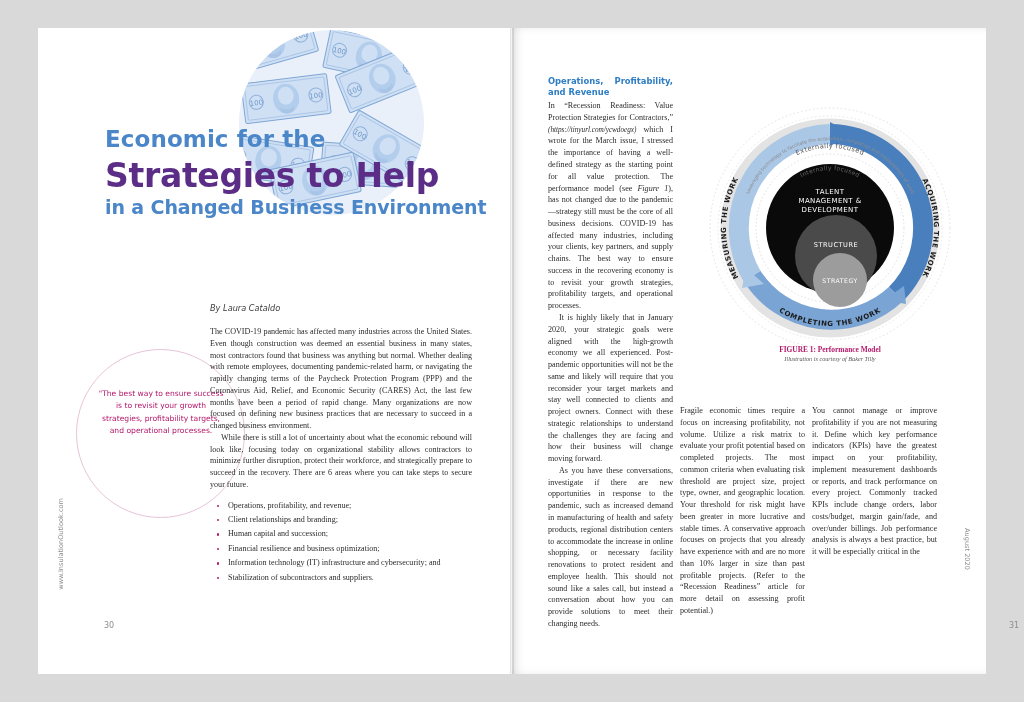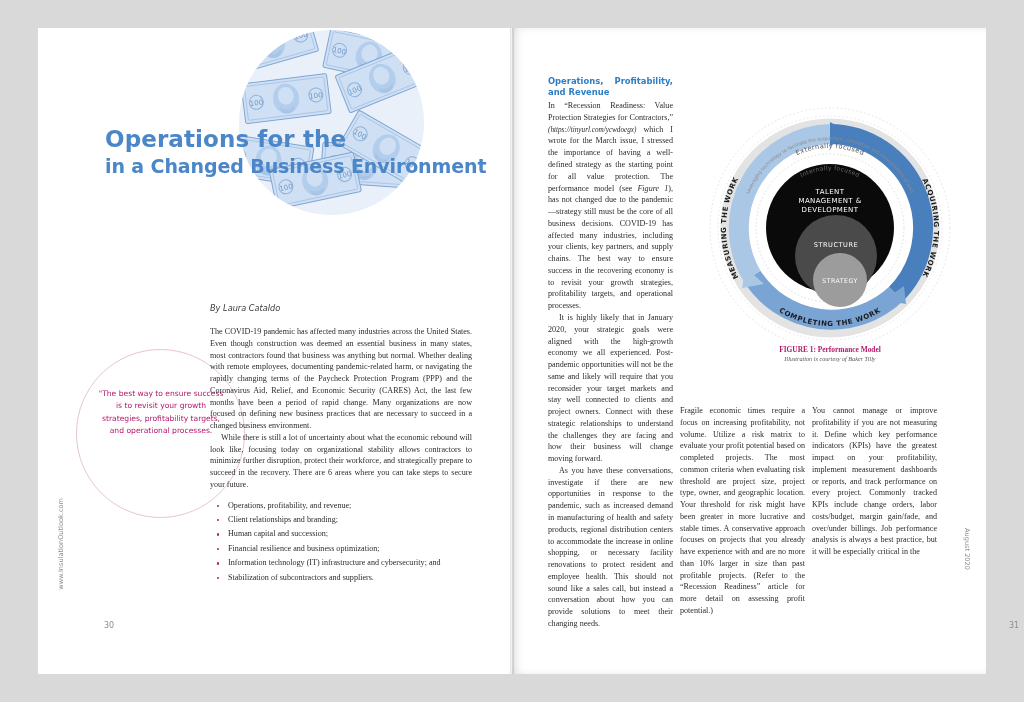--- a/index.html
+++ b/index.html
@@ -107,21 +107,22 @@
         <use href="#bill" transform="translate(96,46) rotate(-22)"></use>
         <use href="#bill" transform="translate(-10,104) rotate(9)"></use>
         <use href="#bill" transform="translate(84,112) rotate(4)"></use>
         <use href="#bill" transform="translate(30,140) rotate(-12)"></use>
         <use href="#bill" transform="translate(120,80) rotate(30)"></use>
       </g>
     </svg>
   </div>
 
   <div class="title-block">
-    <div class="t1">Operations for the</div>
+    <div class="t1">Economic for the</div>
+    <div class="t3">Strategies to Help</div>
     <div class="t5">in a Changed Business Environment</div>
   </div>
 
   <div class="byline">By Laura Cataldo</div>
 
   <div class="quote-circle"></div>
   <div class="quote">"The best way to ensure success is to revisit your growth strategies, profitability targets, and operational processes.</div>
 
   <div class="lbody">
     <p>The COVID-19 pandemic has affected many industries across the United States. Even though construction was deemed an essential business in many states, most contractors found that business was anything but normal. Whether dealing with remote employees, documenting pandemic-related harm, or navigating the rapidly changing terms of the Paycheck Protection Program (PPP) and the Coronavirus Aid, Relief, and Economic Security (CARES) Act, the last few months have been a period of rapid change. Many organizations are now focused on defining new business practices that are necessary to succeed in a changed business environment.</p>

